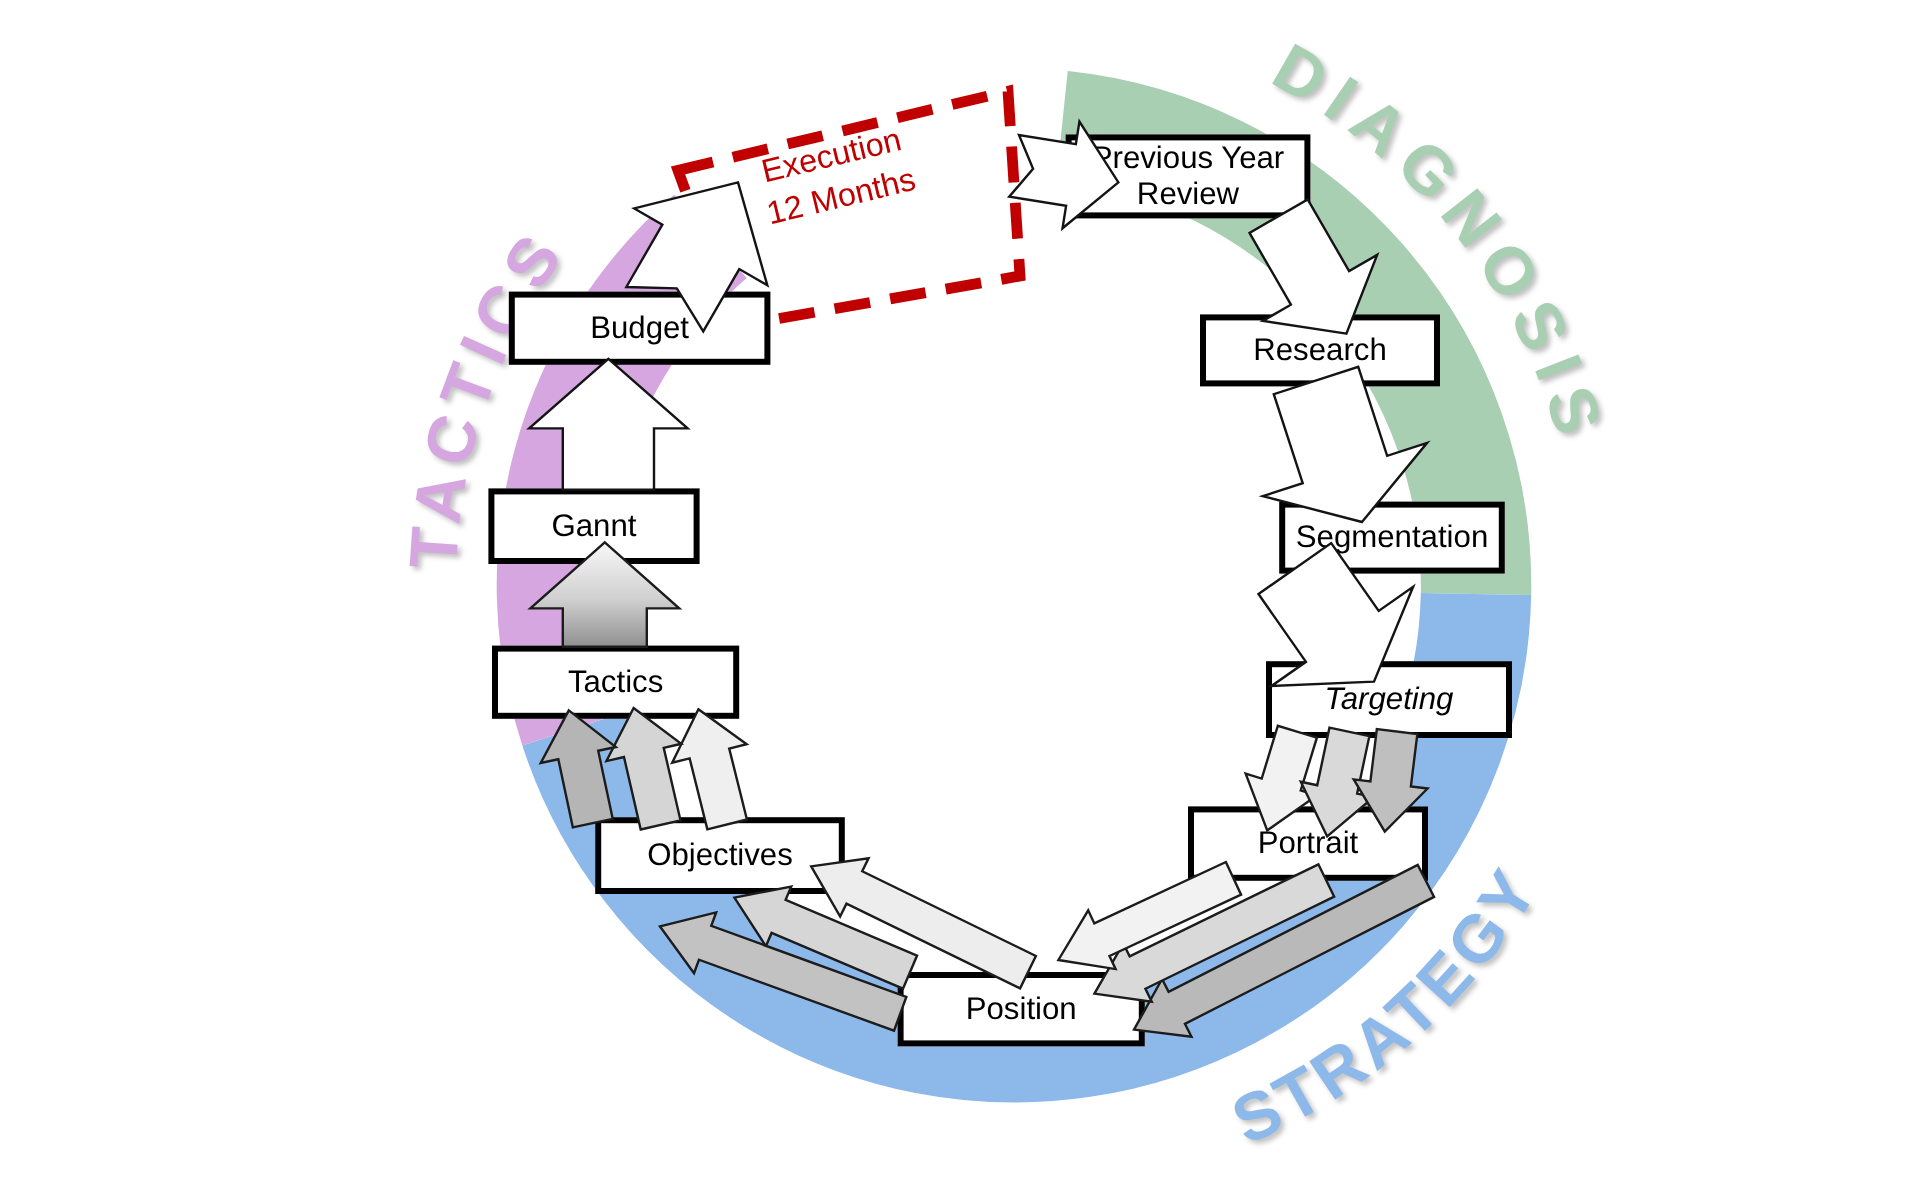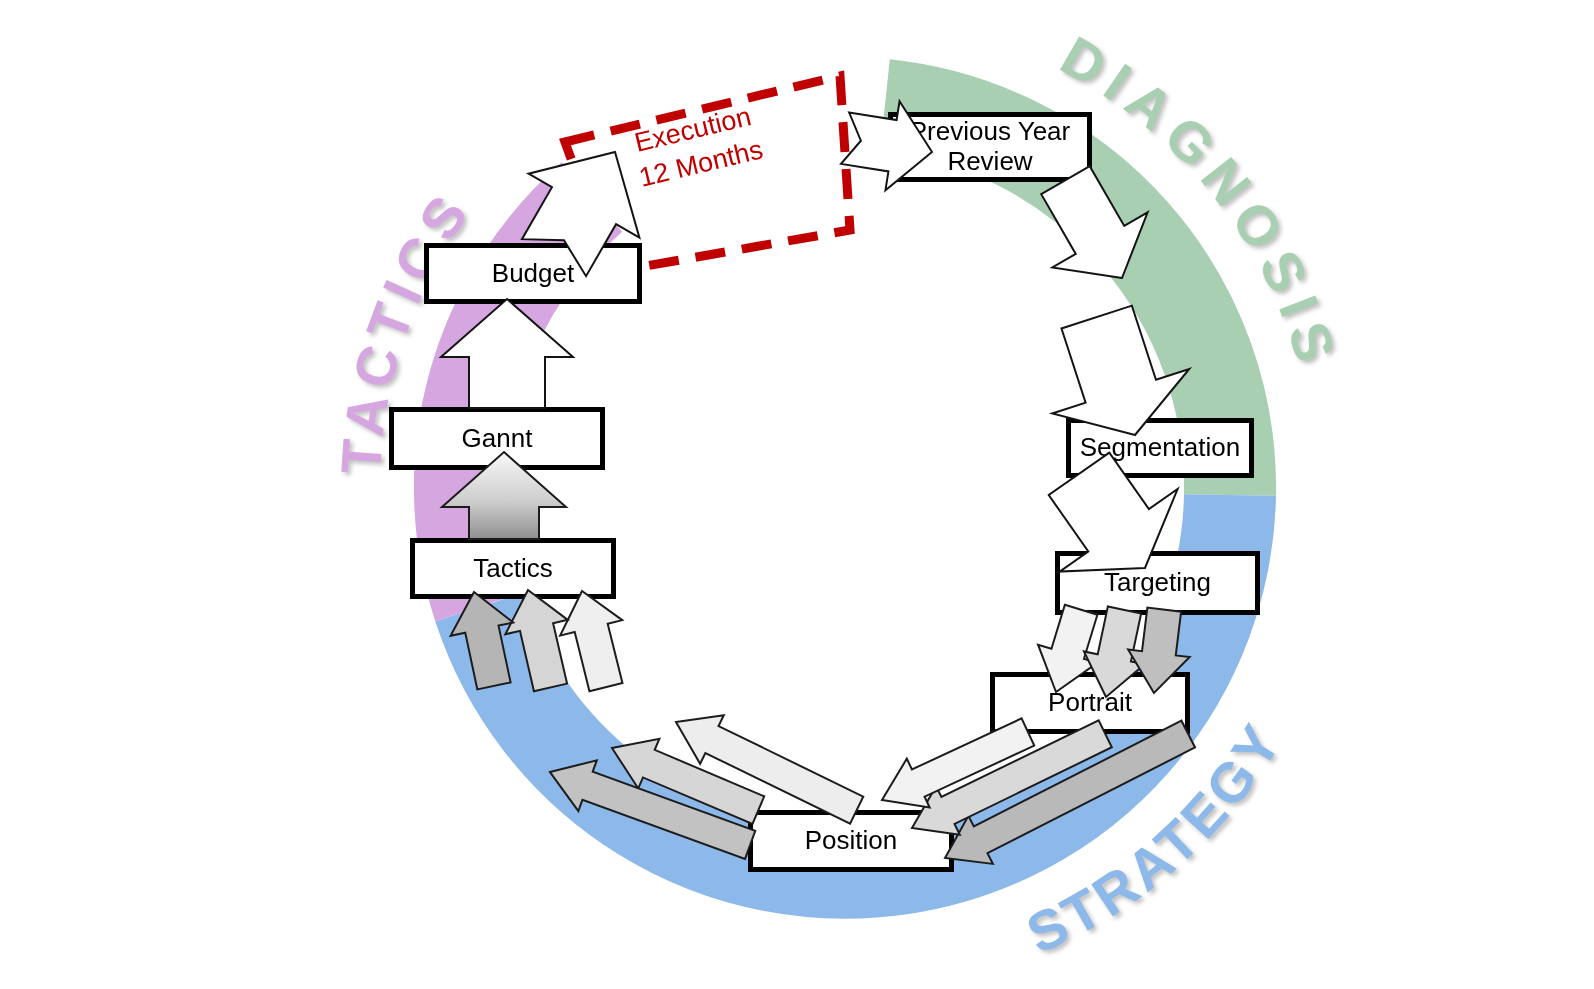--- a/index.html
+++ b/index.html
@@ -6,26 +6,26 @@
   #canvas{position:relative;width:1594px;height:989px;background:#fff;overflow:hidden;
           font-family:"Liberation Sans", sans-serif;}
   .layer{position:absolute;left:0;top:0;width:1594px;height:989px;}
   .layer.top{pointer-events:none;}
   .node{position:absolute;background:#fff;border:5px solid #000;display:flex;
         align-items:center;justify-content:center;text-align:center;
         font-size:26px;line-height:1.15;color:#000;box-sizing:border-box;z-index:5;}
   #box-pyr       {left:888px;  top:112px; width:204px; height:70px;}
   #box-research  {left:1000px; top:262px; width:200px; height:60px;}
   #box-segment   {left:1066px; top:418px; width:188px; height:60px;}
-  #box-targeting {left:1055px; top:551px; width:205px; height:64px;}
+  #box-targeting {left:1055px; top:551px; width:205px; height:64px;font-style:italic;}
   #box-portrait  {left:990px;  top:672px; width:200px; height:62px;}
   #box-position  {left:748px;  top:810px; width:206px; height:62px;}
   #box-objectives{left:496px;  top:681px; width:208px; height:64px;}
   #box-tactics   {left:410px;  top:538px; width:206px; height:61px;}
-  #box-gannt     {left:389px;  top:407px; width:216px; height:63px;}
+  #box-gannt     {left:407px;  top:407px; width:176px; height:63px;}
   #box-budget    {left:424px;  top:243px; width:218px; height:61px;}
   #execution-label{position:absolute;left:577px;top:112px;width:240px;z-index:9;
         transform:rotate(-13.5deg);transform-origin:center;text-align:center;
         color:#c00000;font-size:27px;line-height:1.3;}
   .arc-label{font-family:"Liberation Sans", sans-serif;font-weight:bold;font-size:56px;
         filter:drop-shadow(3px 3px 2px rgba(100,100,100,0.4));}
   #diag-text {letter-spacing:10px;}
   #strat-text{letter-spacing:4px;}
   #tact-text {letter-spacing:7px;}
   .band{fill:none;stroke-width:92;}
@@ -60,24 +60,26 @@
     </text>
     <text id="strat-text" class="arc-label" fill="#8db8ea">
       <textPath href="#stratPath" startOffset="5">STRATEGY</textPath>
     </text>
     <text id="tact-text" class="arc-label" fill="#d5a6e0">
       <textPath href="#tactPath" startOffset="5">TACTICS</textPath>
     </text>
   </svg>
 
   <div class="node" id="box-pyr">Previous Year Review</div>
+  <div class="node" id="box-research">Research</div>
   <div class="node" id="box-segment">Segmentation</div>
   <div class="node" id="box-targeting">Targeting</div>
   <div class="node" id="box-position">Position</div>
   <div class="node" id="box-portrait">Portrait</div>
+  <div class="node" id="box-objectives">Objectives</div>
   <div class="node" id="box-tactics">Tactics</div>
   <div class="node" id="box-gannt">Gannt</div>
   <div class="node" id="box-budget">Budget</div>
 
   <svg class="layer top" viewBox="0 0 1594 989" style="z-index:8">
     <path class="warr" transform="translate(932,152) rotate(99)" d="M0 0 L45 40 L26 40 L26 88 L0 72 L-26 88 L-26 40 L-45 40 Z"></path>
     <path class="warr" transform="translate(1122,278) rotate(150)" d="M0 0 L55 44 L28 44 L28 113 L-28 113 L-28 44 L-55 44 Z"></path>
     <path class="warr" transform="translate(1135,435) rotate(162)" d="M0 0 L72 46 L37 46 L37 124 L-37 124 L-37 46 L-72 46 Z"></path>
     <path class="warr" transform="translate(1145,568) rotate(145)" d="M0 0 L72 46 L37 46 L37 115 L-37 115 L-37 46 L-72 46 Z"></path>
 

